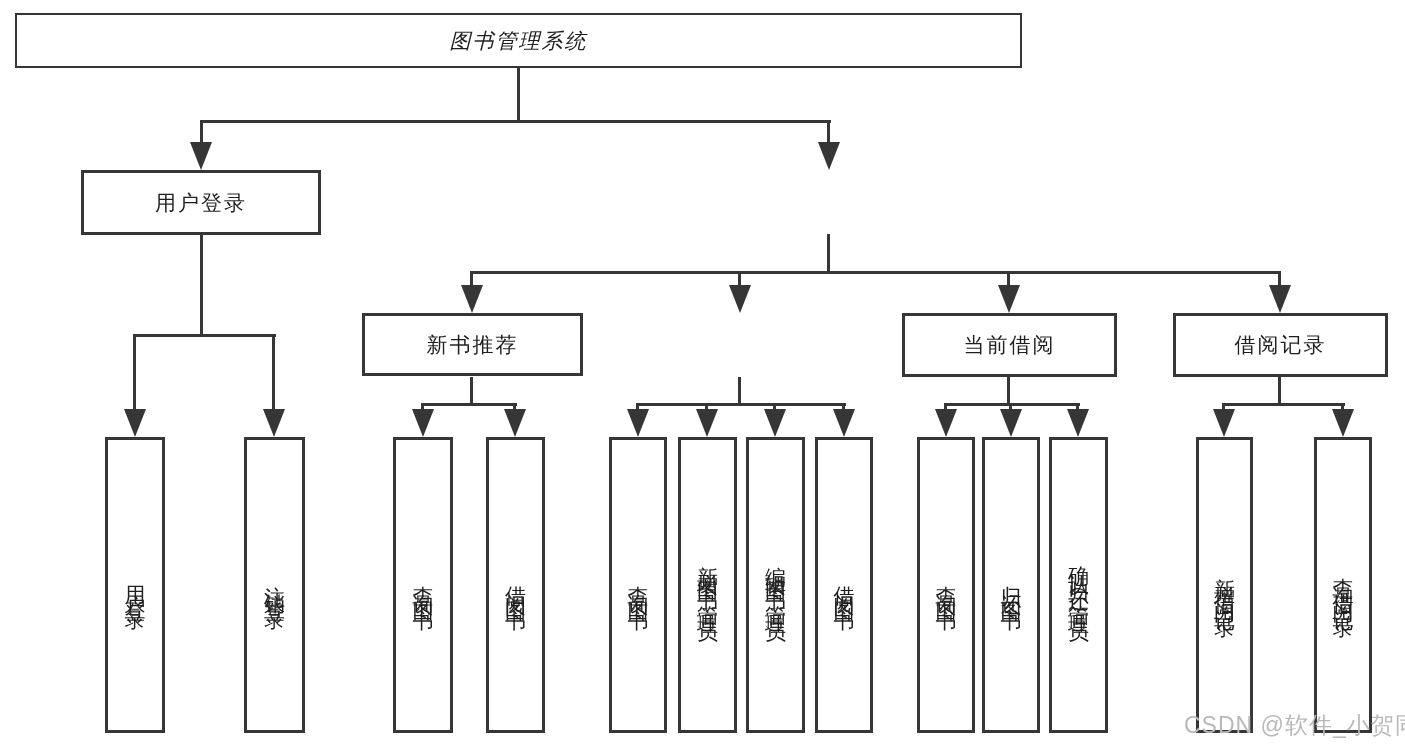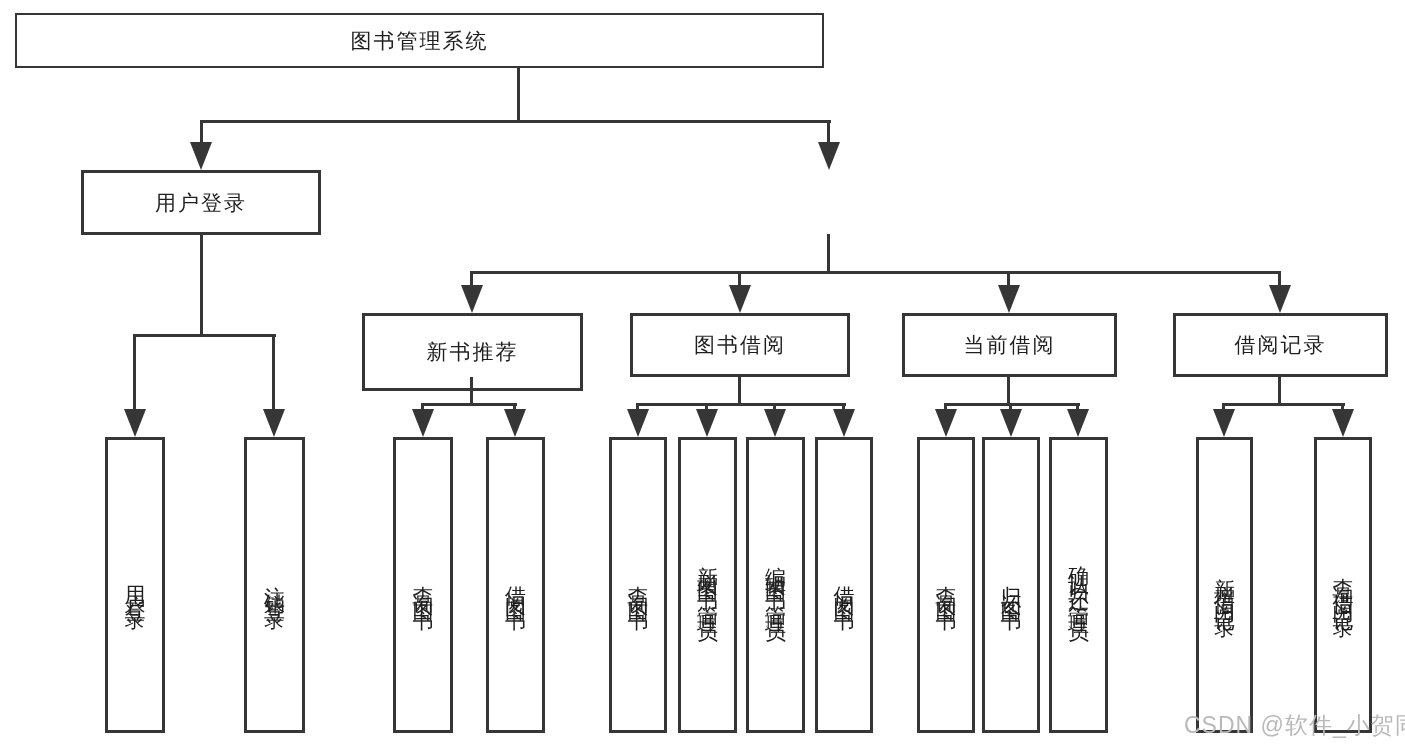--- a/index.html
+++ b/index.html
@@ -49,21 +49,21 @@
     font-size:23px; letter-spacing:1px;
     color:var(--watermark,#b9b9b9);
     white-space:nowrap; z-index:5;
   }
 </style>
 </head>
 <body>
 
 <div class="canvas">
 
-  <div class="node node--root node--h" style="left:15px;top:13px;width:809px;height:55px;">
+  <div class="node node--root node--h" style="left:15px;top:13px;width:1007px;height:55px;font-style:italic;">
     <span>图书管理系统</span>
   </div>
 
   <div class="vline" style="left:517px;top:66px;height:54px;"></div>
   <div class="hline" style="left:200px;top:120px;width:631px;"></div>
   <div class="vline" style="left:200px;top:120px;height:26px;"></div>
   <div class="vline" style="left:827px;top:120px;height:26px;"></div>
   <div class="arrow" style="left:190px;top:142px;"></div>
   <div class="arrow" style="left:818px;top:142px;"></div>
 
@@ -82,25 +82,22 @@
   <div class="hline" style="left:470px;top:271px;width:811px;"></div>
   <div class="vline" style="left:470px;top:271px;height:18px;"></div>
   <div class="vline" style="left:738px;top:271px;height:18px;"></div>
   <div class="vline" style="left:1007px;top:271px;height:18px;"></div>
   <div class="vline" style="left:1278px;top:271px;height:18px;"></div>
   <div class="arrow" style="left:461px;top:285px;"></div>
   <div class="arrow" style="left:729px;top:285px;"></div>
   <div class="arrow" style="left:998px;top:285px;"></div>
   <div class="arrow" style="left:1269px;top:285px;"></div>
 
-  <div class="node node--h" style="left:362px;top:313px;width:221px;height:78px;">
+  <div class="node node--h" style="left:362px;top:313px;width:221px;height:63px;">
     <span>新书推荐</span>
-  </div>
-  <div class="node node--h" style="left:630px;top:313px;width:220px;height:64px;">
-    <span>图书借阅</span>
   </div>
   <div class="node node--h" style="left:902px;top:313px;width:215px;height:64px;">
     <span>当前借阅</span>
   </div>
   <div class="node node--h" style="left:1173px;top:313px;width:215px;height:64px;">
     <span>借阅记录</span>
   </div>
 
   <div class="vline" style="left:470px;top:377px;height:29px;"></div>
   <div class="hline" style="left:421px;top:403px;width:96px;"></div>

